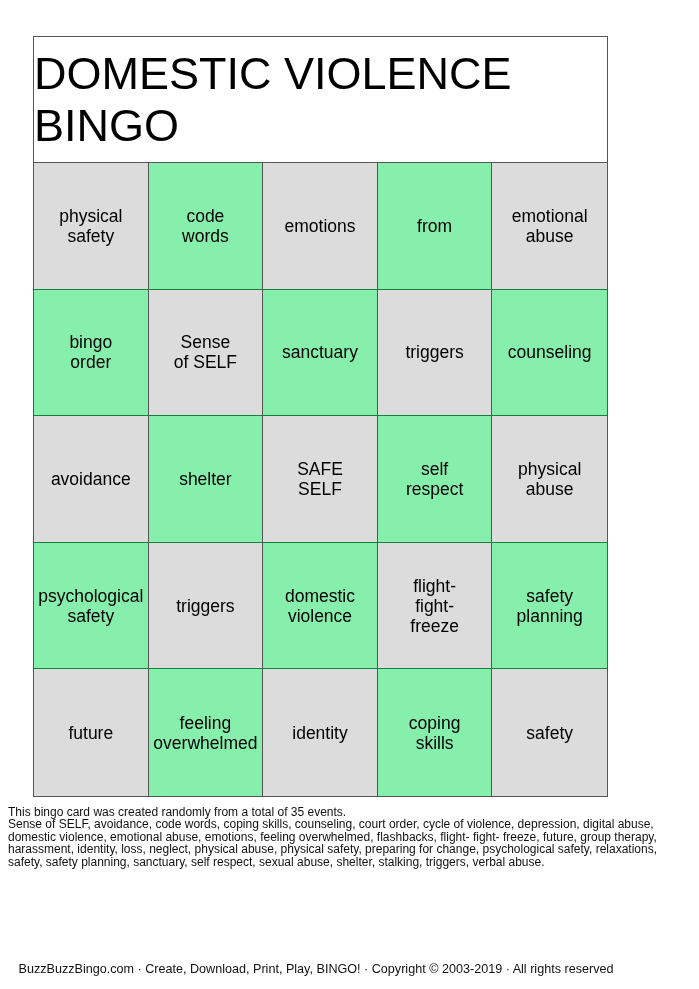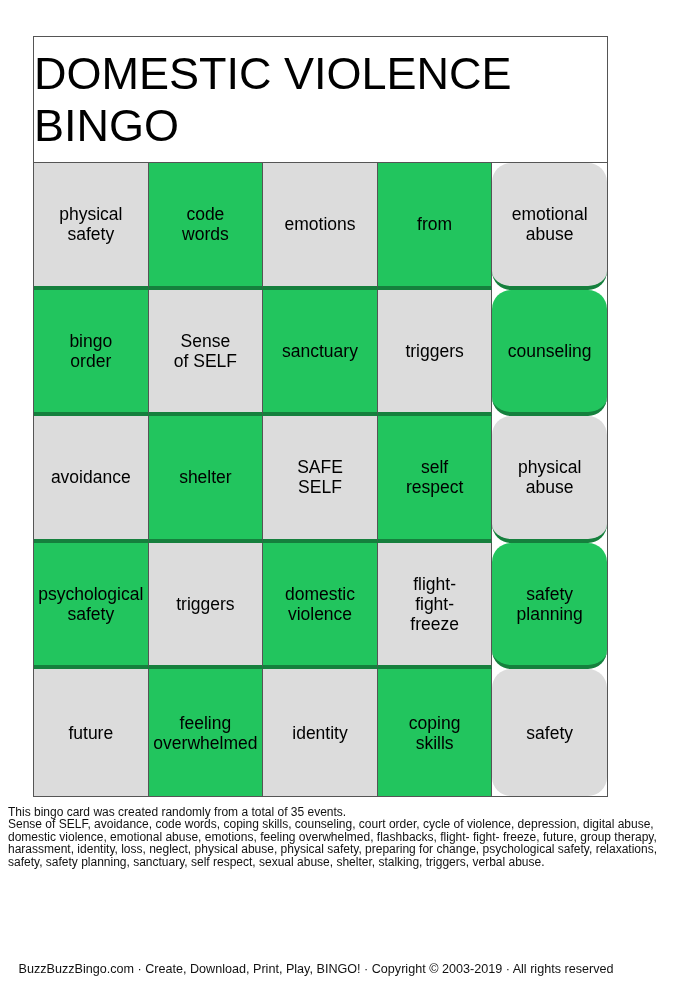--- a/index.html
+++ b/index.html
@@ -1,24 +1,24 @@
 <!DOCTYPE html>
 <html><head>
   <meta charset="utf-8">
   <style>
     html, body { margin:0; padding:0; background:#ffffff; }
     body { width:699px; height:989px; position:relative; overflow:hidden; font-family:"Liberation Sans", sans-serif; color:#000; }
     .card { position:absolute; left:33px; top:36px; width:575px; border:1px solid #555; box-sizing:border-box; }
     .title { height:126px; display:flex; align-items:center; justify-content:center; font-size:45px; letter-spacing:0px; border-bottom:1px solid #555; box-sizing:border-box; }
     .grid { display:grid; grid-template-columns:repeat(5, 1fr); grid-template-rows:repeat(5, 126.6px); }
-    .cell { display:flex; align-items:center; justify-content:center; text-align:center; font-size:17.5px; line-height:20px; border-right:1px solid #555; border-bottom:4px solid #15803d; box-sizing:border-box; padding:0 4px; white-space:pre-line; }
-    .cell:nth-child(5n) { border-right:none;border-radius:19px; }
+    .cell { display:flex; align-items:center; justify-content:center; text-align:center; font-size:17.5px; line-height:20px; border-right:1px solid #555; border-bottom:1px solid #15803d; box-sizing:border-box; padding:0 4px; white-space:pre-line; }
+    .cell:nth-child(5n) { border-right:none; }
     .cell:nth-last-child(-n+5) { border-bottom:none; }
     .cell.shaded { background:#dcdcdc; }
-    .cell.white { background:#22c55e; }
+    .cell.white { background:#86efac; }
     .note { position:absolute; left:8px; top:806px; width:685px; font-size:12px; line-height:12.4px; color:#111; }
     .footer { position:absolute; left:0; top:962px; width:632px; text-align:center; font-size:12.6px; color:#111; }
   </style>
 </head>
 <body>
 
 <div class="card">
   <div class="title">DOMESTIC VIOLENCE BINGO</div>
   <div class="grid">
     <div class="cell shaded">physical

